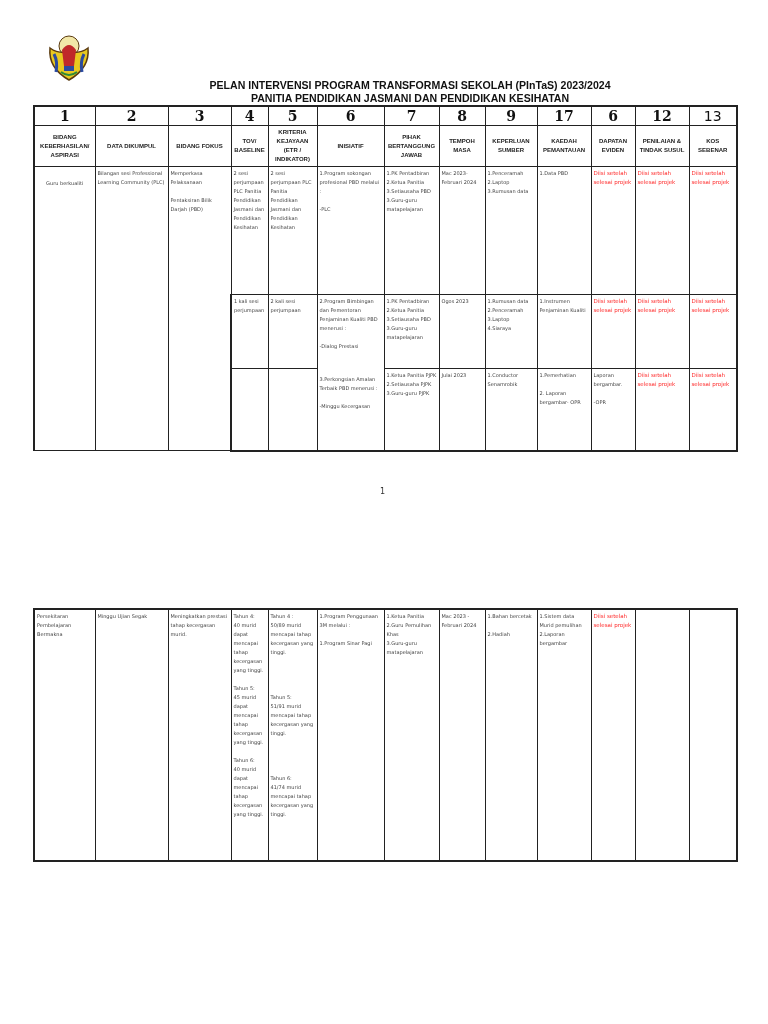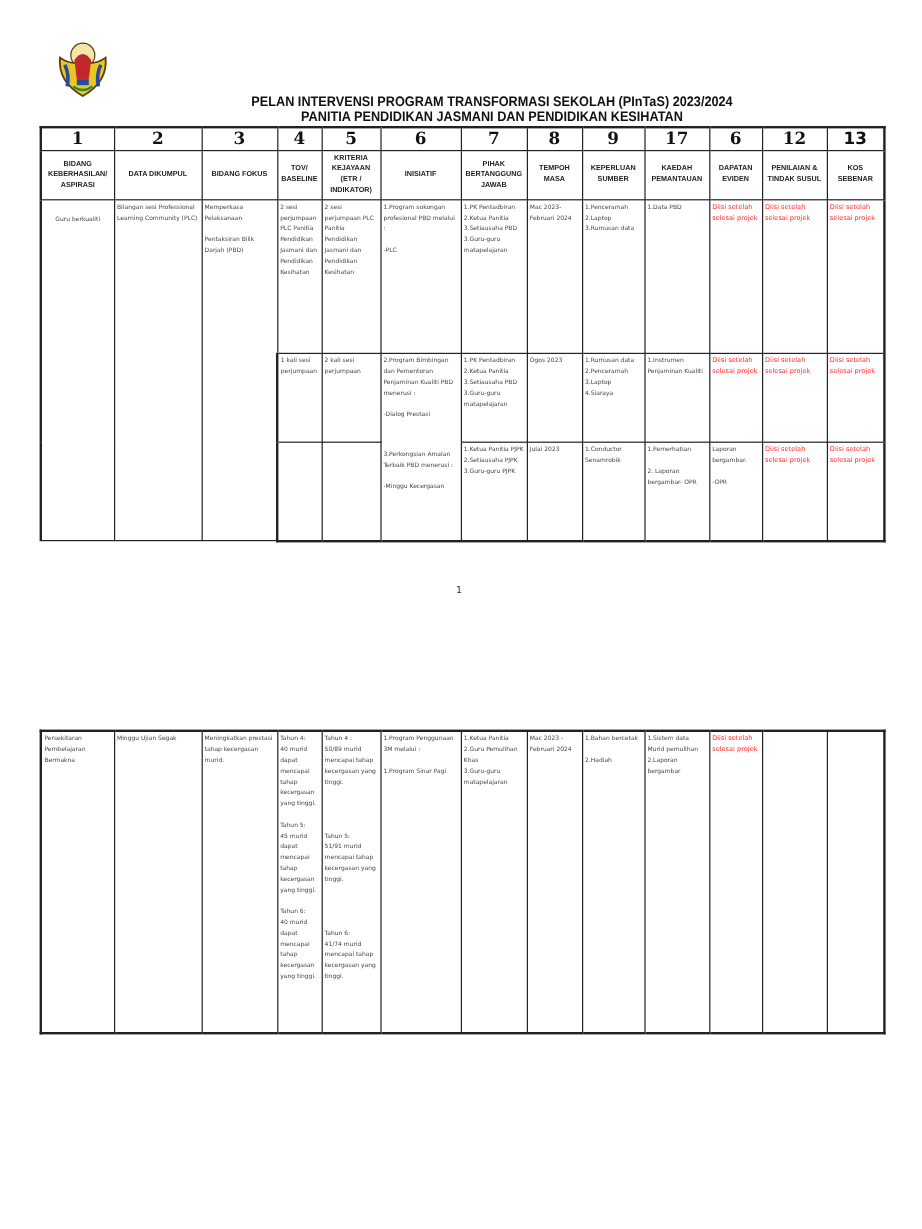--- a/index.html
+++ b/index.html
@@ -63,21 +63,21 @@
     <td>3</td>
     <td>4</td>
     <td>5</td>
     <td>6</td>
     <td>7</td>
     <td>8</td>
     <td>9</td>
     <td>17</td>
     <td>6</td>
     <td>12</td>
-    <td style="font-weight:bold;font-family:'DejaVu Sans',sans-serif;">13</td>
+    <td style="font-weight:normal;font-family:'DejaVu Sans',sans-serif;">13</td>
   </tr>
   <tr class="heads">
     <td>BIDANG KEBERHASILAN/ ASPIRASI</td>
     <td>DATA DIKUMPUL</td>
     <td>BIDANG FOKUS</td>
     <td>TOV/ BASELINE</td>
     <td>KRITERIA KEJAYAAN (ETR / INDIKATOR)</td>
     <td>INISIATIF</td>
     <td>PIHAK BERTANGGUNG JAWAB</td>
     <td>TEMPOH MASA</td>

